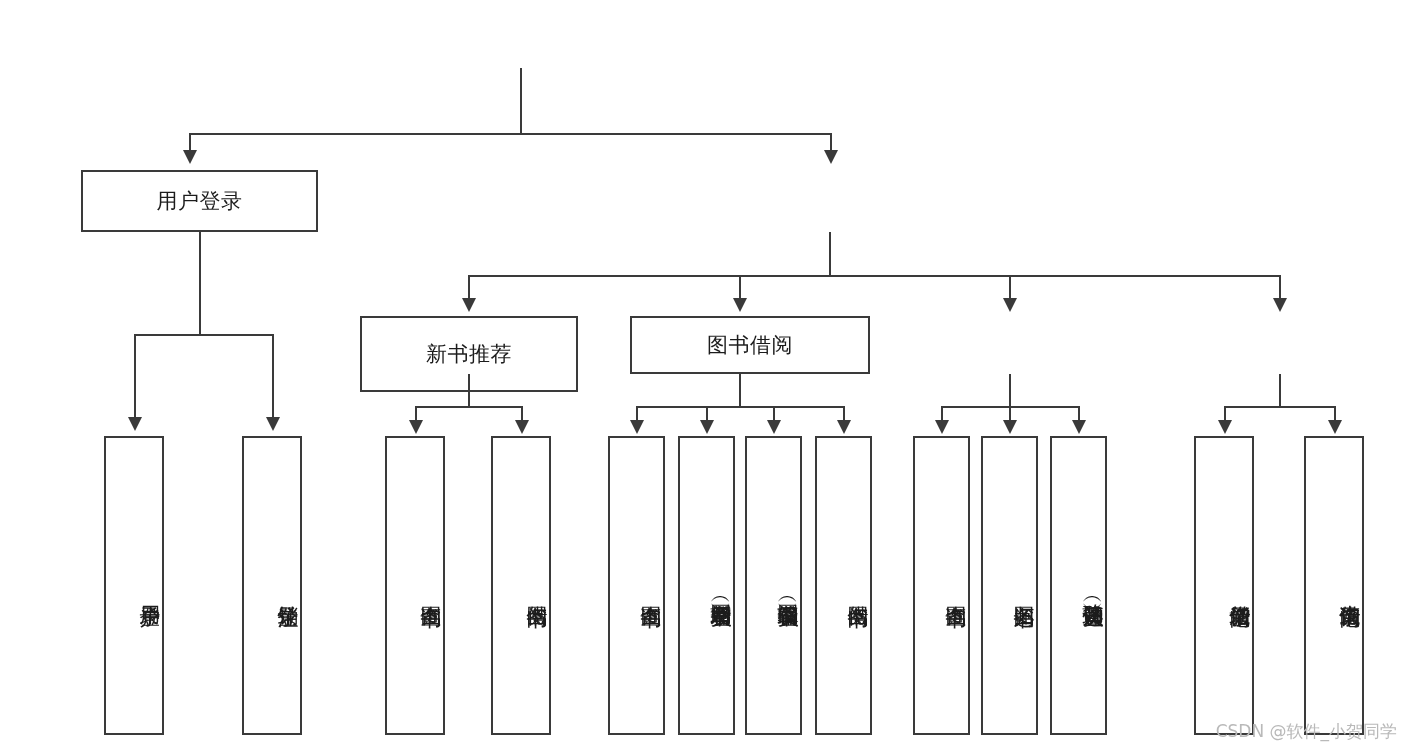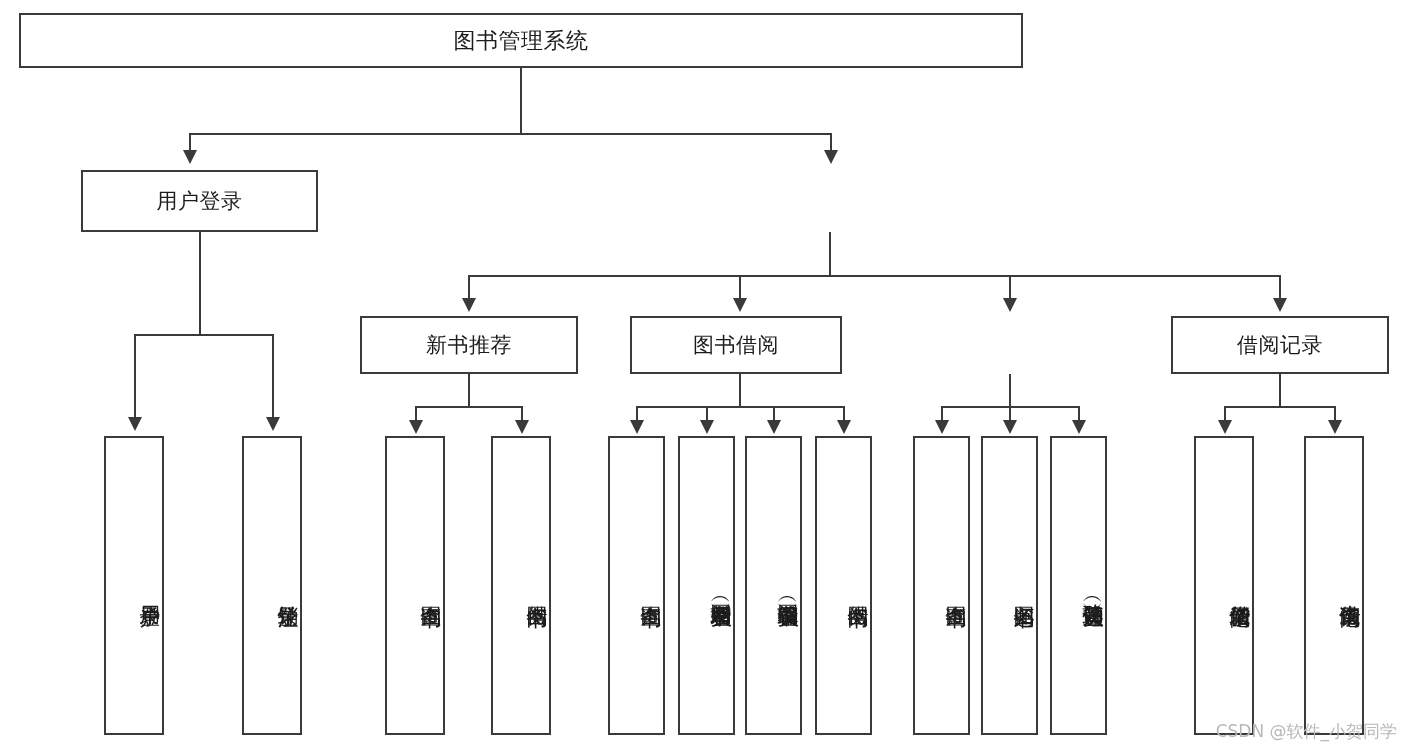--- a/index.html
+++ b/index.html
@@ -62,23 +62,20 @@
     color:#b9b9b9;
     white-space:nowrap;
     font-family:"DejaVu Sans","Liberation Sans",sans-serif;
   }
 </style>
 </head>
 <body>
 
 <div id="stage">
 
-  <div class="node h" id="root" style="left:19px;top:13px;width:1004px;height:55px;">
-    <span class="txt">图书管理系统</span>
-  </div>
 
   <div class="ln v" style="left:520px;top:68px;height:66px;"></div>
 
   <div class="ln h" style="left:189px;top:133px;width:643px;"></div>
 
   <div class="ln v" style="left:189px;top:133px;height:20px;"></div>
   <div class="arrow" style="left:183px;top:150px;"></div>
   <div class="ln v" style="left:830px;top:133px;height:20px;"></div>
   <div class="arrow" style="left:824px;top:150px;"></div>
 
@@ -98,28 +95,25 @@
   <div class="ln h" style="left:468px;top:275px;width:813px;"></div>
   <div class="ln v" style="left:468px;top:275px;height:25px;"></div>
   <div class="arrow" style="left:462px;top:298px;"></div>
   <div class="ln v" style="left:739px;top:275px;height:25px;"></div>
   <div class="arrow" style="left:733px;top:298px;"></div>
   <div class="ln v" style="left:1009px;top:275px;height:25px;"></div>
   <div class="arrow" style="left:1003px;top:298px;"></div>
   <div class="ln v" style="left:1279px;top:275px;height:25px;"></div>
   <div class="arrow" style="left:1273px;top:298px;"></div>
 
-  <div class="node h" style="left:360px;top:316px;width:218px;height:58px;">
+  <div class="node h" style="left:360px;top:316px;width:218px;height:76px;">
     <span class="txt">新书推荐</span>
   </div>
-  <div class="node h" style="left:630px;top:316px;width:212px;height:58px;">
+  <div class="node h" style="left:630px;top:316px;width:240px;height:58px;">
     <span class="txt">图书借阅</span>
-  </div>
-  <div class="node h" style="left:1171px;top:316px;width:218px;height:58px;">
-    <span class="txt">借阅记录</span>
   </div>
 
   <div class="ln v" style="left:468px;top:374px;height:33px;"></div>
   <div class="ln h" style="left:415px;top:406px;width:108px;"></div>
   <div class="ln v" style="left:415px;top:406px;height:16px;"></div>
   <div class="arrow" style="left:409px;top:420px;"></div>
   <div class="ln v" style="left:521px;top:406px;height:16px;"></div>
   <div class="arrow" style="left:515px;top:420px;"></div>
 
   <div class="ln v" style="left:739px;top:374px;height:33px;"></div>

